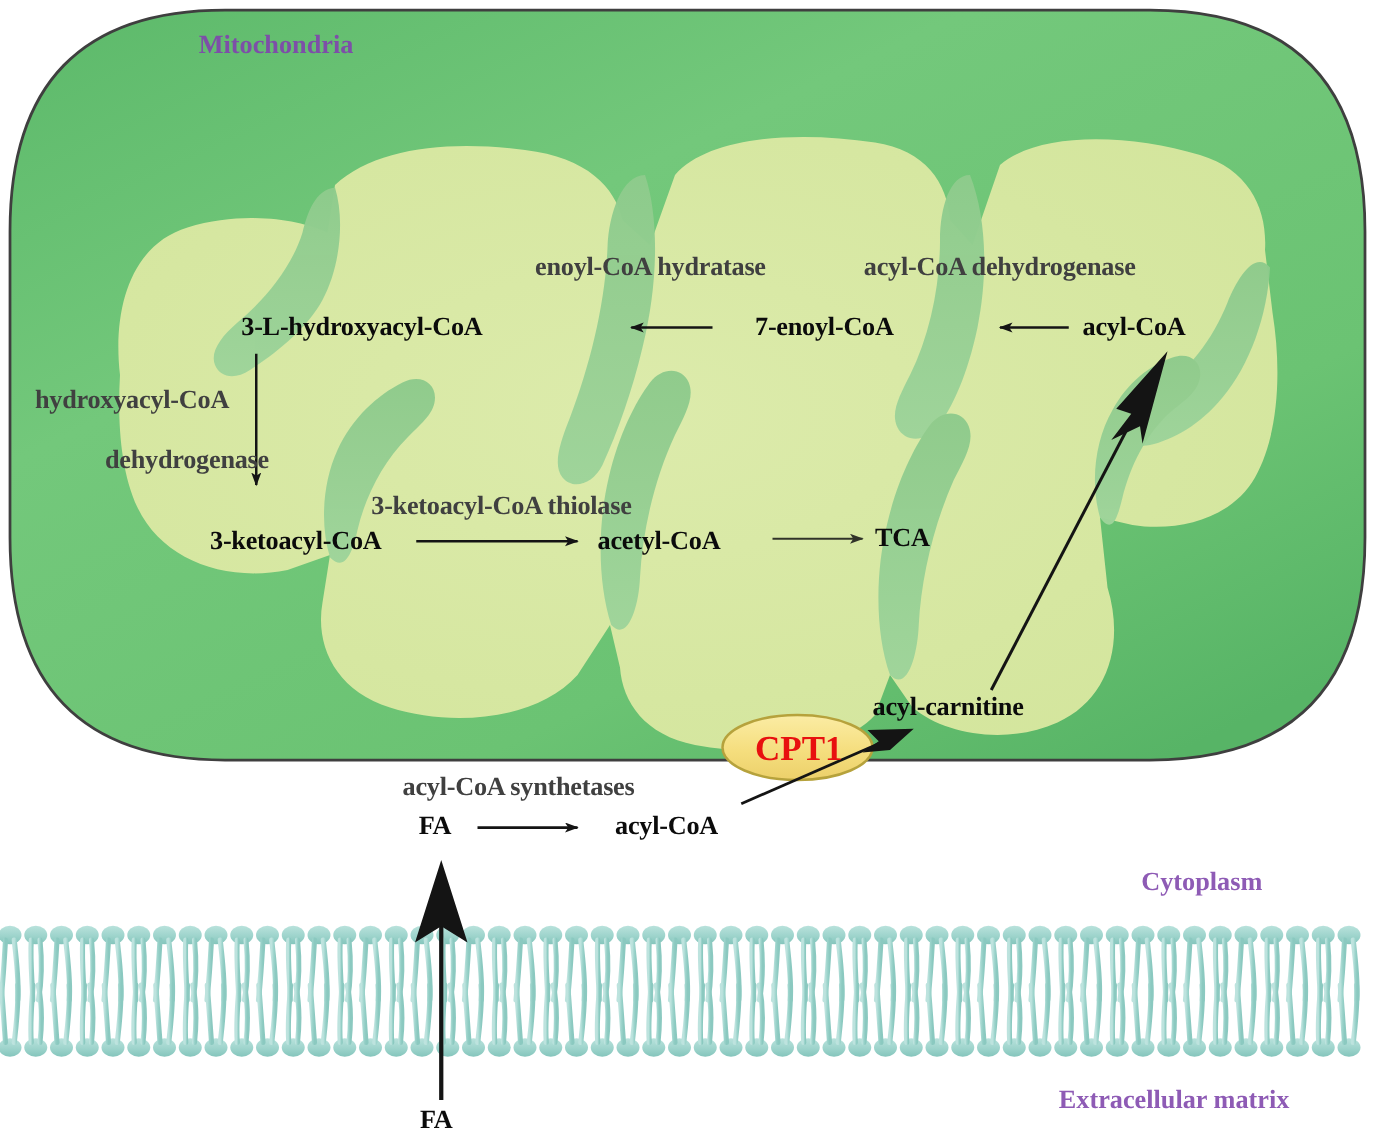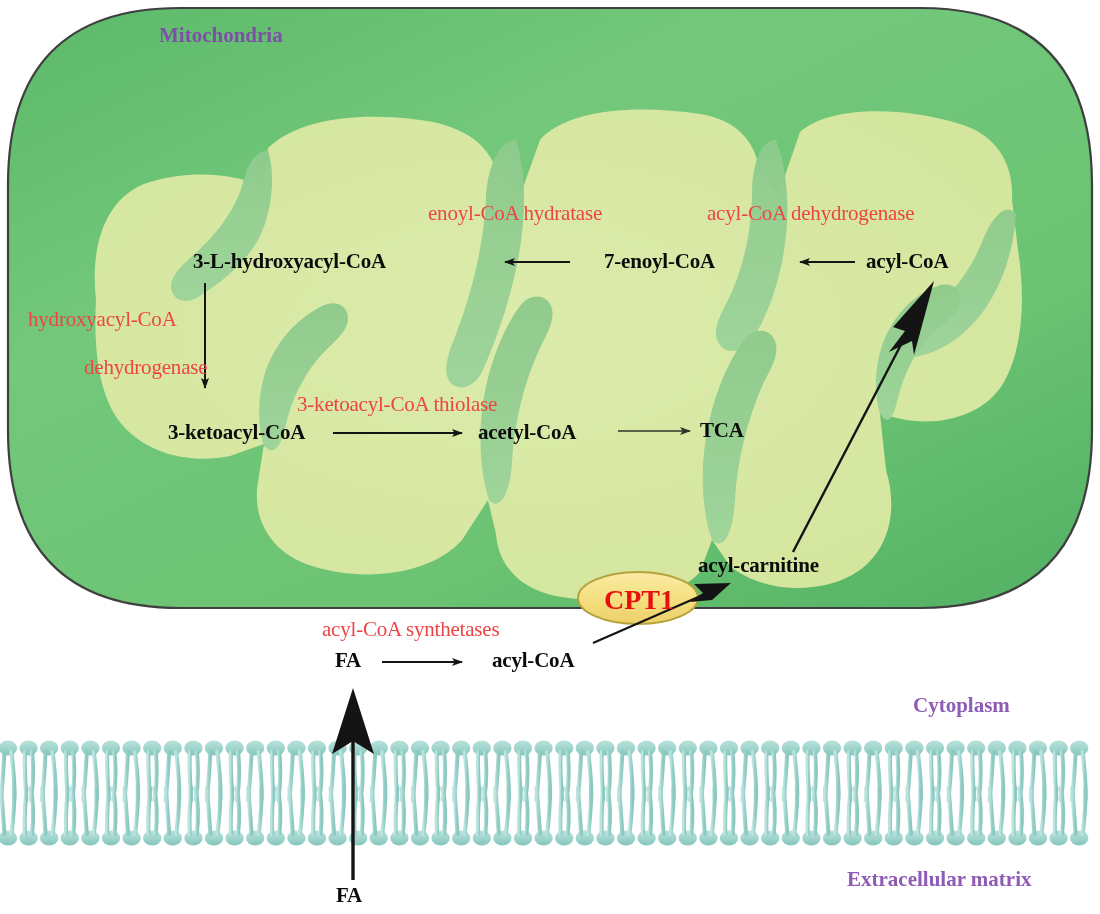--- a/index.html
+++ b/index.html
@@ -2,21 +2,21 @@
 <html><head>
 <meta charset="utf-8">
 <style>
   html,body{margin:0;padding:0;background:#ffffff;}
   body{width:1100px;height:914px;position:relative;overflow:hidden;
        font-family:"Liberation Serif","DejaVu Serif",serif;}
   #stage{position:absolute;left:0;top:0;width:1100px;height:914px;}
   svg.layer{position:absolute;left:0;top:0;width:1100px;height:914px;overflow:visible;}
   .lbl{position:absolute;white-space:nowrap;line-height:1;}
   .metab{font-weight:bold;color:#0b0b0b;font-size:21px;letter-spacing:-0.2px;}
-  .enz{font-weight:normal;color:#ef4444;font-size:21px;letter-spacing:-0.2px;}
+  .enz{font-weight:bold;color:#404040;font-size:21px;letter-spacing:-0.2px;}
   .organelle{font-weight:bold;color:#7d4fa8;font-size:21px;}
   .compart{font-weight:bold;color:#8e5bb5;font-size:21px;}
   .cpt1txt{font-weight:bold;color:#e8100f;font-size:28px;}
 </style>
 </head>
 <body>
 
 <div id="stage">
 
   <svg class="layer" viewBox="0 0 1100 914">
@@ -912,21 +912,21 @@
 
     <g>
       <line x1="382" y1="662" x2="462" y2="662" stroke="#141414" stroke-width="2.2" marker-end="url(#arrowSm)"></line>
     </g>
   </svg>
 
   <div class="lbl organelle" style="left:159px;top:25px;">Mitochondria</div>
 
   <div class="lbl enz" style="left:428px;top:203px;">enoyl-CoA hydratase</div>
 
-  <div class="lbl enz" style="left:707px;top:203px;">acyl-CoA dehydrogenase</div>
+  <div class="lbl enz" style="left:691px;top:203px;">acyl-CoA dehydrogenase</div>
 
   <div class="lbl metab" style="left:193px;top:251px;">3-L-hydroxyacyl-CoA</div>
 
   <div class="lbl metab" style="left:604px;top:251px;">7-enoyl-CoA</div>
 
   <div class="lbl metab" style="left:866px;top:251px;">acyl-CoA</div>
 
   <div class="lbl enz" style="left:28px;top:309px;text-align:center;">hydroxyacyl-CoA</div>
 
   <div class="lbl enz" style="left:84px;top:357px;">dehydrogenase</div>

